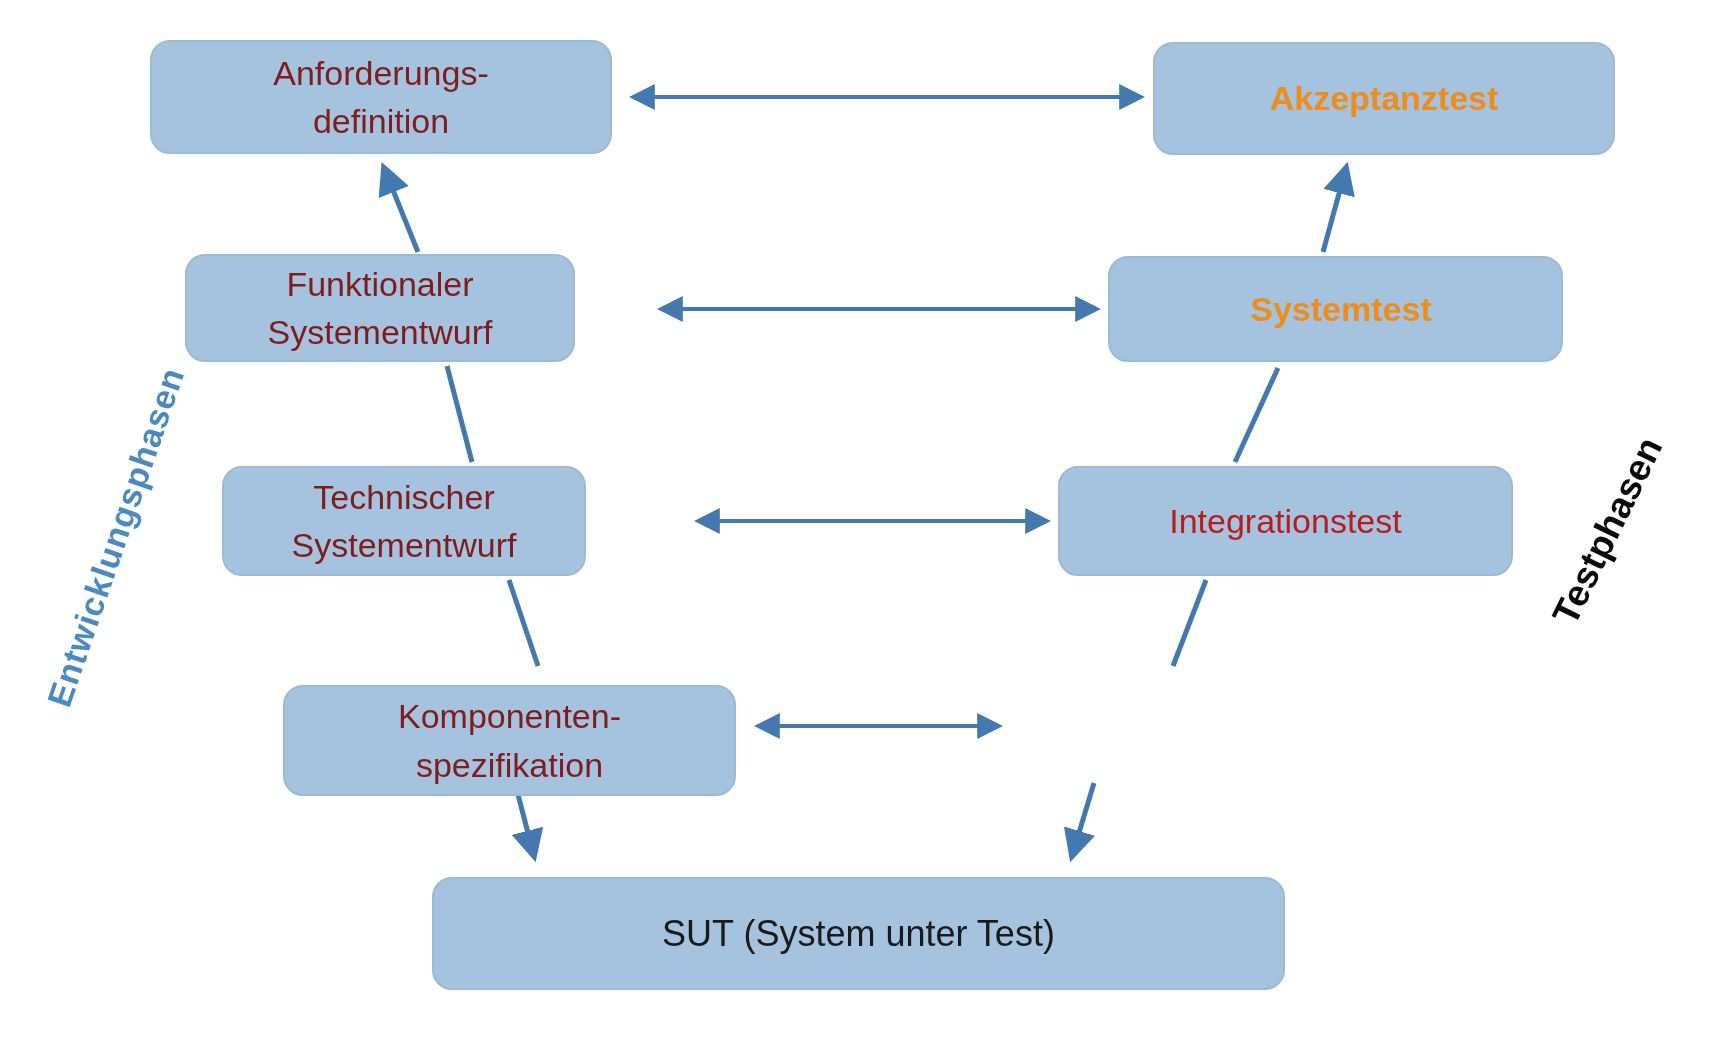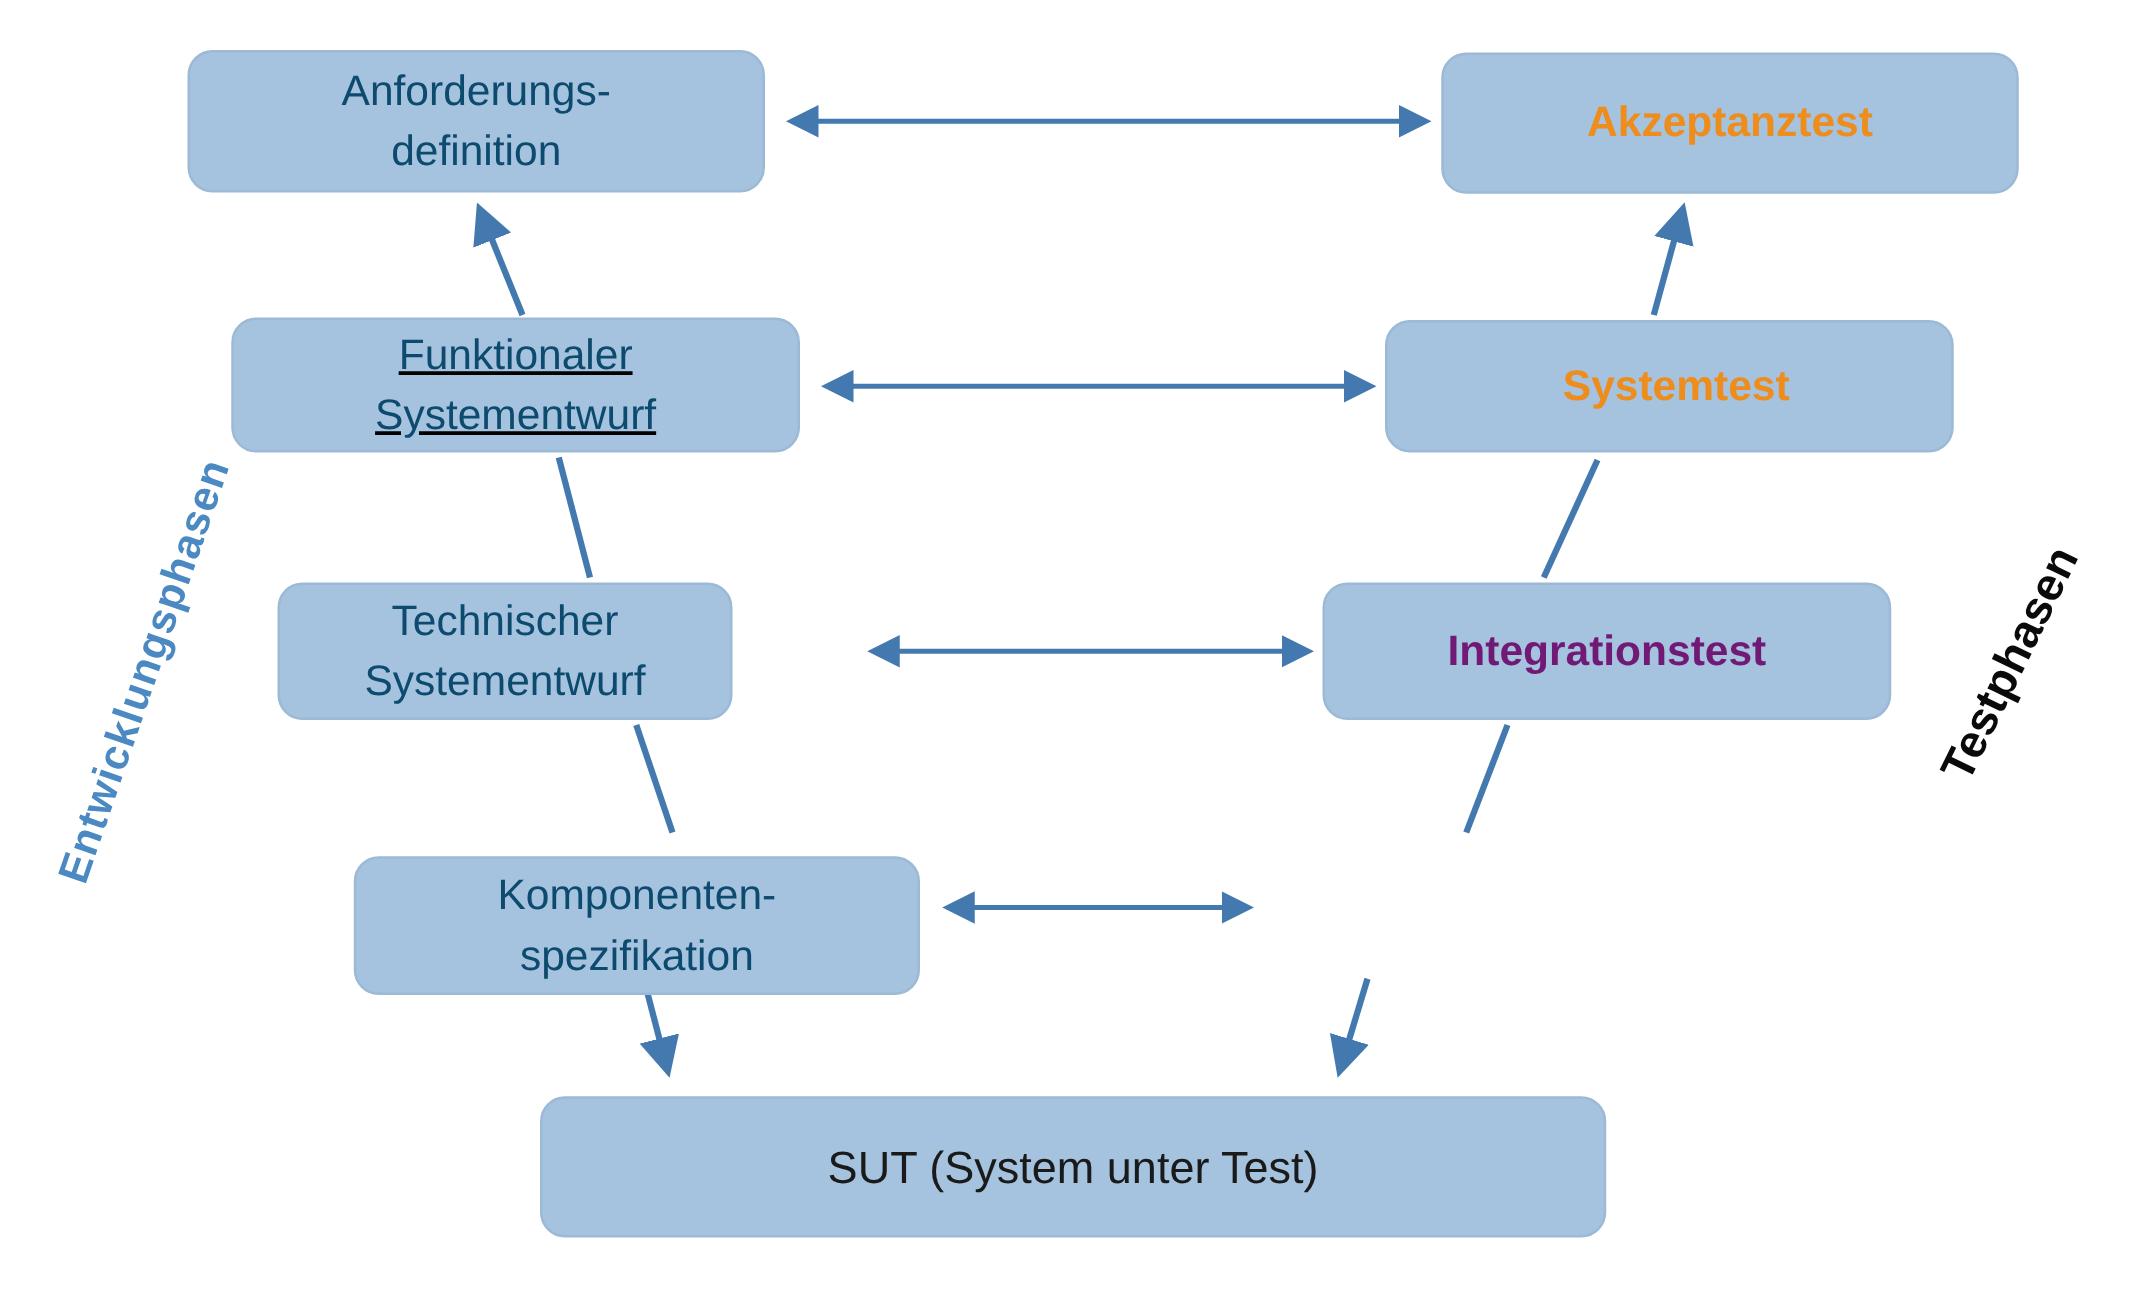--- a/index.html
+++ b/index.html
@@ -28,22 +28,22 @@
     align-items: center;
     justify-content: center;
     text-align: center;
     box-sizing: border-box;
   }
   .box span {
     white-space: pre-line;
     line-height: 1.42;
     font-size: 34px;
   }
-  .txt-white  { color: #0c4a6e; }
-  .txt-black  { color: #701a75; font-weight: bold; }
+  .txt-white  { color: #7f1d1d; }
+  .txt-black  { color: #b91c1c; }
   .txt-orange { color: #EE8C1C; font-weight: bold; font-size: 36px; text-align: center; }
   .sut span   { font-size: 36px; color: #1A1A1A; }
   .side-label {
     position: absolute;
     white-space: nowrap;
     font-weight: bold;
   }
   .side-label.left {
     left: 116px; top: 537px;
     transform: translate(-50%, -50%) rotate(-71deg);
@@ -90,21 +90,21 @@
       <line x1="1278" y1="368" x2="1235" y2="462"></line>
       <line x1="1206" y1="580" x2="1173" y2="666"></line>
       <line x1="1094" y1="783" x2="1072" y2="856" marker-end="url(#head)"></line>
     </g>
   </svg>
 
   <div class="box" style="left:150px; top:40px;  width:462px; height:114px;">
     <span class="txt-white">Anforderungs-
 definition</span>
   </div>
-  <div class="box" style="left:185px; top:254px; width:455px; height:108px;text-decoration:underline;">
+  <div class="box" style="left:185px; top:254px; width:390px; height:108px;">
     <span class="txt-white">Funktionaler
 Systementwurf</span>
   </div>
   <div class="box" style="left:222px; top:466px; width:364px; height:110px;">
     <span class="txt-white">Technischer
 Systementwurf</span>
   </div>
   <div class="box" style="left:283px; top:685px; width:453px; height:111px;">
     <span class="txt-white">Komponenten-
 spezifikation</span>

